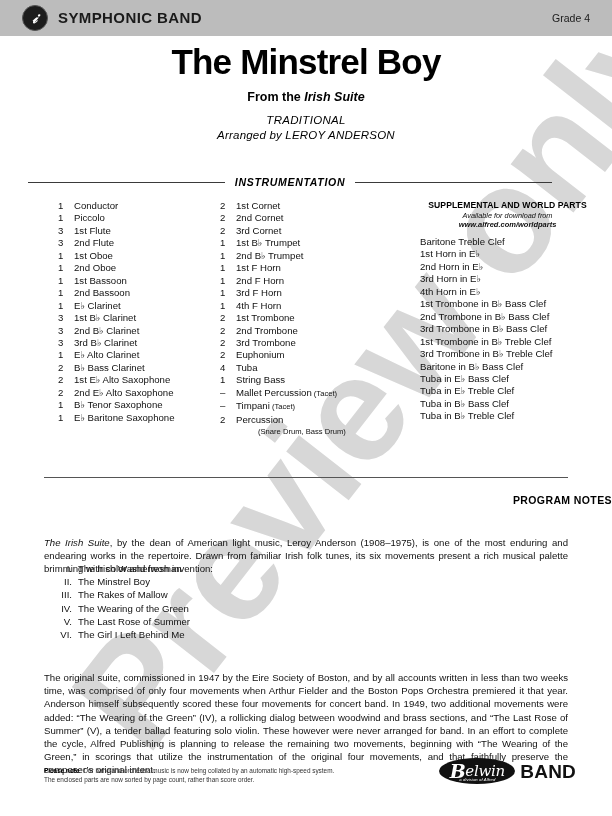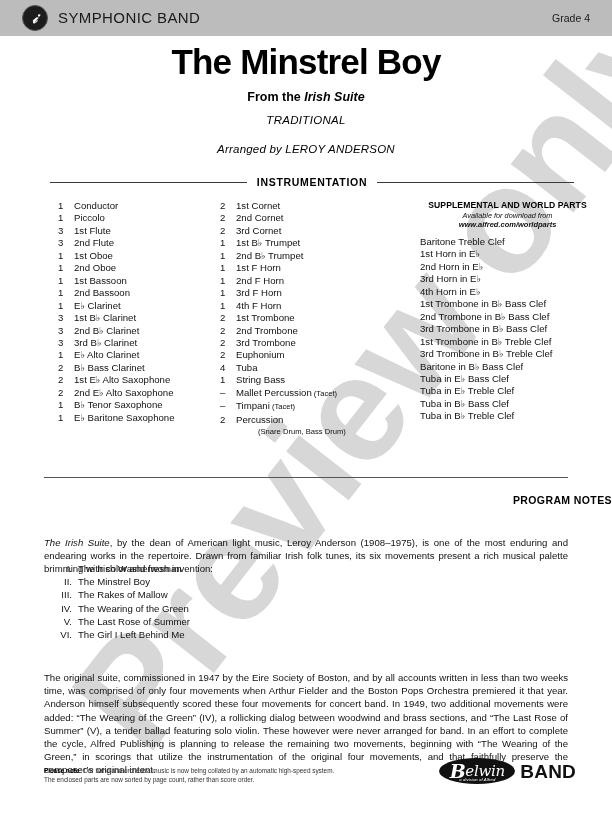--- a/index.html
+++ b/index.html
@@ -63,21 +63,21 @@
     left: 22px;
     top: 5px;
     width: 26px;
     height: 26px;
   }
   #header-title {
     position: absolute;
     left: 58px;
     top: 9px;
     font-size: 15px;
-    font-weight: normal;
+    font-weight: bold;
     letter-spacing: 0.4px;
     color: #1a1a1a;
     font-family: "Liberation Sans", sans-serif;
   }
   #header-grade {
     position: absolute;
     right: 22px;
     top: 12px;
     font-size: 10.5px;
     color: #1a1a1a;
@@ -120,30 +120,31 @@
   #credits {
     position: absolute;
     left: 0;
     top: 114px;
     width: 612px;
     text-align: center;
     font-style: italic;
     color: #000;
   }
   #composer { font-size: 11.5px; letter-spacing: 0.3px; }
-  #arranger { font-size: 11.5px; margin-top: 17px; letter-spacing: 0.2px; font-style: italic; }
+  #arranger { font-size: 11.5px; margin-top: 3px; letter-spacing: 0.2px; font-style: italic; }
 
   
   #instr-head {
     position: absolute;
-    left: 50px;
+    left: 28px;
     top: 176px;
     width: 524px;
     display: flex;
     align-items: center;
+    font-style: italic;
   }
   #instr-head .rule {
     flex: 1 1 auto;
     height: 1px;
     background: #3a3a3a;
   }
   #instr-head .label {
     font-size: 10.5px;
     font-weight: bold;
     letter-spacing: 0.7px;

